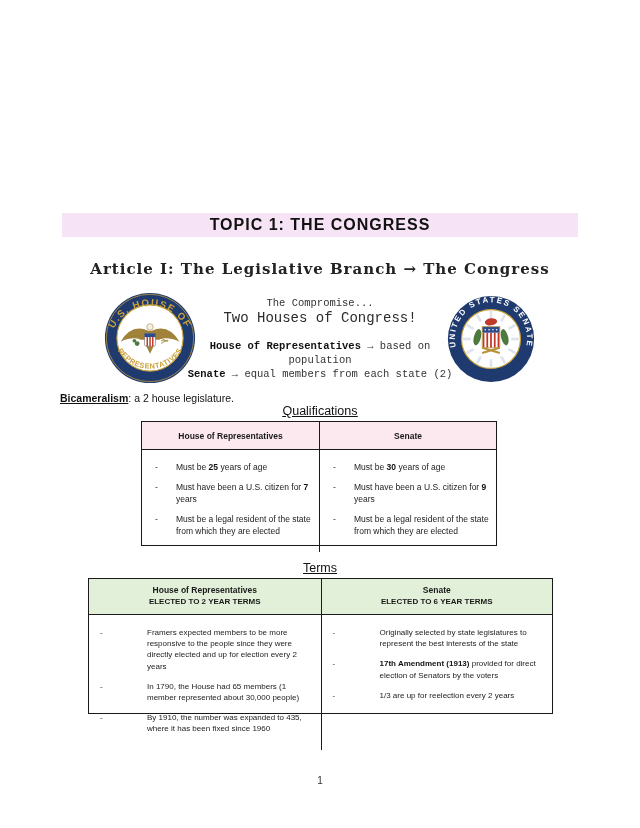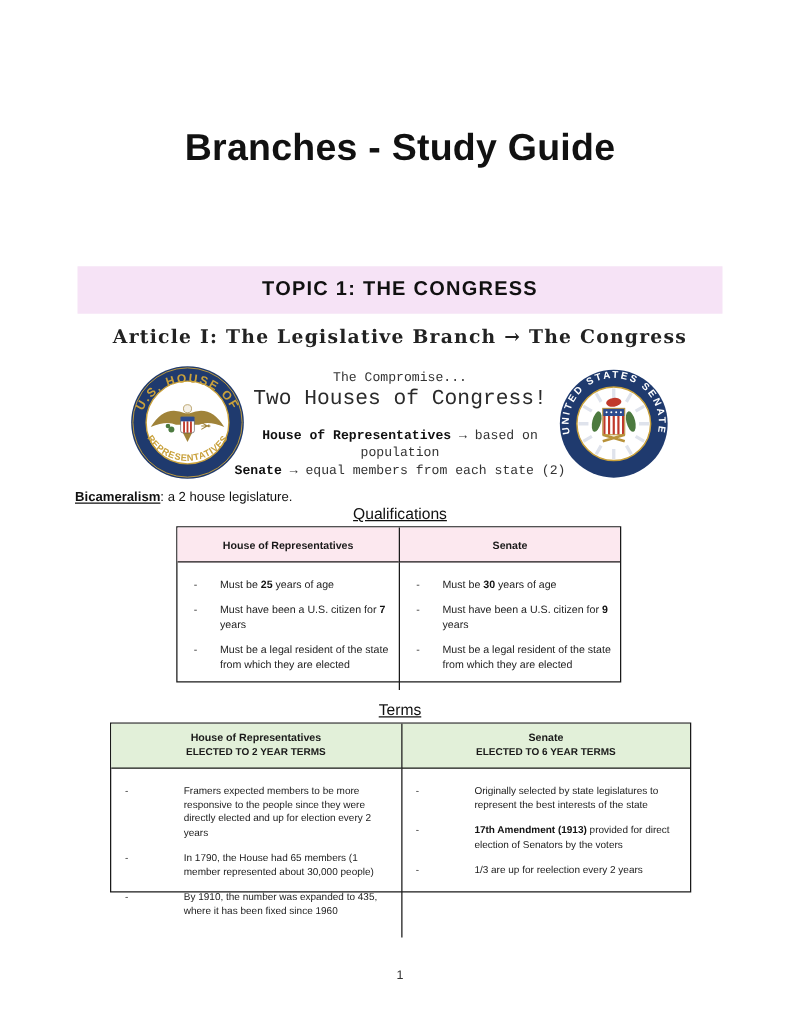--- a/index.html
+++ b/index.html
@@ -5,45 +5,45 @@
   html,body{margin:0;padding:0;background:#fff;}
   .page{position:relative;width:640px;height:828px;background:#fff;overflow:hidden;
         font-family:"Liberation Sans",sans-serif;color:var(--text,#1a1a1a);}
   
   .runhead{position:absolute;top:51px;left:60px;right:60px;display:flex;
            justify-content:space-between;font-size:8.5px;color:#222;}
   
   .title{position:absolute;top:101px;left:0;right:0;text-align:center;
          font-size:30px;font-weight:800;line-height:36px;letter-spacing:.2px;color:#111;}
   
-  .banner{position:absolute;top:213px;left:62px;right:62px;height:38px;
+  .banner{position:absolute;top:213px;left:62px;right:62px;height:24px;
           background:var(--banner_bg,#f6e3f6);display:flex;align-items:center;justify-content:center;}
   .banner span{font-size:16px;font-weight:800;letter-spacing:1px;color:#111;}
   
   .article{position:absolute;top:260px;left:0;right:0;text-align:center;
            font-family:"DejaVu Serif",serif;font-weight:bold;font-size:15px;
            letter-spacing:1px;color:#222;}
   
   .seal{position:absolute;}
   .seal-house{top:292px;left:104px;}
   .seal-senate{top:295px;left:447px;}
   .compromise{position:absolute;top:297px;left:185px;width:270px;text-align:center;
               font-family:Liberation Mono, monospace;color:#333;}
   .comp-l1{font-size:10.5px;}
-  .comp-l2{font-size:17px;margin-top:1px;color:#2b2b2b;}
+  .comp-l2{font-size:14px;margin-top:1px;color:#2b2b2b;}
   .comp-lines{margin-top:13px;font-size:10.5px;line-height:1.35;color:#333;}
   .comp-lines b{color:#111;}
   
   .bicam{position:absolute;top:392px;left:60px;font-size:10.5px;color:#111;}
   .bicam b{text-decoration:underline;}
   
   .secheading{position:absolute;left:0;right:0;text-align:center;font-size:12.5px;
               color:#111;}
   .secheading span{text-decoration:underline;}
-  .h-quals{top:404px;}
+  .h-quals{top:404px;text-decoration:underline;}
   .h-terms{top:561px;}
   
   .tbl{position:absolute;display:grid;grid-template-columns:1fr 1fr;
        border:1px solid #1a1a1a;box-sizing:border-box;background:#fff;}
   .tbl .cell{box-sizing:border-box;}
   .tbl .cell + .cell, .tbl .hcell + .hcell{border-left:1px solid #1a1a1a;}
   .hcell{box-sizing:border-box;border-bottom:1px solid #1a1a1a;display:flex;
          flex-direction:column;align-items:center;justify-content:center;
          font-weight:bold;text-align:center;}
   .qtable{top:421px;left:141px;width:356px;height:125px;grid-template-rows:28px 1fr;}
@@ -70,21 +70,20 @@
            font-size:10px;color:#333;}
   svg text{font-family:"Liberation Sans",sans-serif;}
 </style>
 </head>
 <body>
 
 <div class="page">
 
 
   <div class="title">
-    <div>Branches - Study Guide</div>
   </div>
 
   <div class="banner">
     <span style="text-transform:uppercase;">Topic 1: The Congress</span>
   </div>
 
   <div class="article">Article I: The Legislative Branch → The Congress</div>
 
   <div class="seal seal-house">
     <svg viewBox="0 0 100 100" width="92" height="92" aria-hidden="true">

